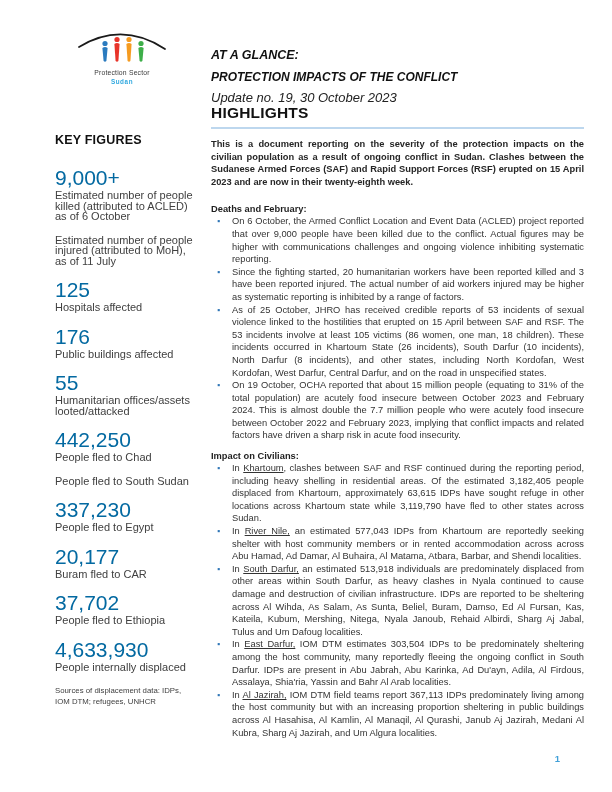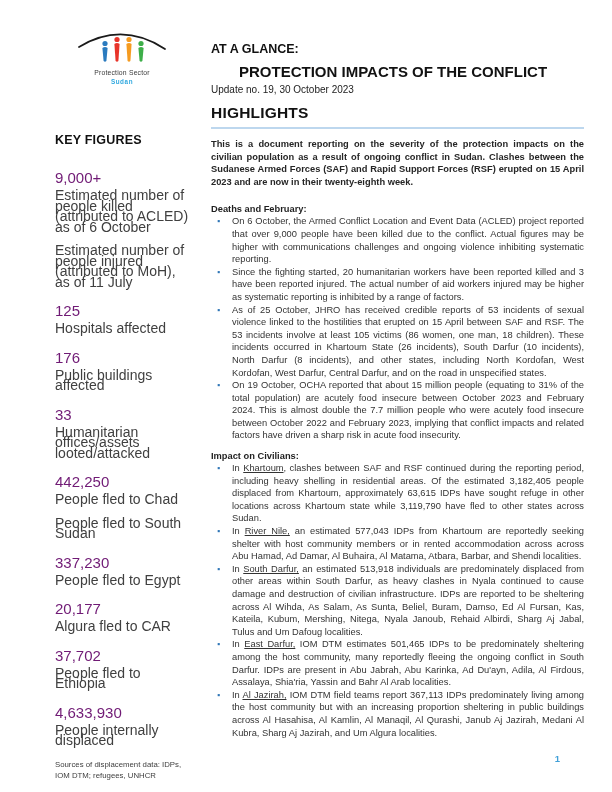--- a/index.html
+++ b/index.html
@@ -14,31 +14,31 @@
   }
   .page { position: absolute; inset: 0; }
 
   
   .logo { position: absolute; left: 72px; top: 28px; width: 100px; text-align: center; }
   .logo svg { display: block; margin: 0 auto; }
   .logo-org { font-size: 6.8px; color: #3a3a3a; letter-spacing: 0.2px; margin-top: 1px; }
   .logo-country { font-size: 6.3px; color: #2FA8DF; font-weight: bold; letter-spacing: 0.6px; margin-top: 2px; }
 
   
-  .header { position: absolute; left: 211px; top: 42px; width: 380px; color: #111111; }
+  .header { position: absolute; left: 211px; top: 48px; width: 380px; color: #111111; font-style: italic; }
   .header-title1 { font-size: 12.5px; font-weight: bold; line-height: 15px; }
-  .header-title2 { font-size: 15px; font-weight: bold; line-height: 15px; margin-top: 7px; margin-left: 28px; }
-  .header-update { font-size: 10px; font-weight: normal; color: #222222; margin-top: 5px; }
+  .header-title2 { font-size: 12px; font-weight: bold; line-height: 15px; margin-top: 7px; }
+  .header-update { font-size: 13px; font-weight: normal; color: #222222; margin-top: 5px; }
 
   
   .sidebar { position: absolute; left: 55px; top: 133px; width: 138px; }
   .sidebar-title { font-size: 12.5px; font-weight: bold; color: #111111; margin: 0 0 20px 0; letter-spacing: 0.2px; }
   .figure { margin-bottom: 13px; }
-  .figure-value { font-size: 15px; line-height: 21px; color: #701a75; font-weight: normal; }
-  .figure-label { font-size: 14px; line-height: 10.5px; color: #404040; margin-top: 2px; }
+  .figure-value { font-size: 21px; line-height: 21px; color: #0369a1; font-weight: normal; }
+  .figure-label { font-size: 11px; line-height: 10.5px; color: #404040; margin-top: 2px; }
   .sources-note { font-size: 7.8px; line-height: 11px; color: #404040; margin-top: 12px; }
 
   
   .main { position: absolute; left: 211px; top: 104px; width: 373px; }
   .section-title {
     font-size: 15.5px; font-weight: bold; color: #111111;
     margin: 0; padding-bottom: 5px;
     border-bottom: 2.5px solid #BDD7EE;
     letter-spacing: 0.2px;
   }
@@ -115,37 +115,37 @@
     </div>
     <div class="figure">
       <div class="figure-value">125</div>
       <div class="figure-label">Hospitals affected</div>
     </div>
     <div class="figure">
       <div class="figure-value">176</div>
       <div class="figure-label">Public buildings affected</div>
     </div>
     <div class="figure">
-      <div class="figure-value">33</div>
+      <div class="figure-value">55</div>
       <div class="figure-label">Humanitarian offices/assets looted/attacked</div>
     </div>
     <div class="figure">
       <div class="figure-value">442,250</div>
       <div class="figure-label">People fled to Chad</div>
     </div>
     <div class="figure">
       <div class="figure-label">People fled to South Sudan</div>
     </div>
     <div class="figure">
       <div class="figure-value">337,230</div>
       <div class="figure-label">People fled to Egypt</div>
     </div>
     <div class="figure">
       <div class="figure-value">20,177</div>
-      <div class="figure-label">Algura fled to CAR</div>
+      <div class="figure-label">Buram fled to CAR</div>
     </div>
     <div class="figure">
       <div class="figure-value">37,702</div>
       <div class="figure-label">People fled to Ethiopia</div>
     </div>
     <div class="figure">
       <div class="figure-value">4,633,930</div>
       <div class="figure-label">People internally displaced</div>
     </div>
 
@@ -178,21 +178,21 @@
       <li>
         <span class="bullet-glyph">▪</span><span>In </span><span class="u">Khartoum</span><span>, clashes between SAF and RSF continued during the reporting period, including heavy shelling in residential areas. Of the estimated 3,182,405 people displaced from Khartoum, approximately 63,615 IDPs have sought refuge in other locations across Khartoum state while 3,119,790 have fled to other states across Sudan.</span>
       </li>
       <li>
         <span class="bullet-glyph">▪</span><span>In </span><span class="u">River Nile,</span><span> an estimated 577,043 IDPs from Khartoum are reportedly seeking shelter with host community members or in rented accommodation across across Abu Hamad, Ad Damar, Al Buhaira, Al Matama, Atbara, Barbar, and Shendi localities.</span>
       </li>
       <li>
         <span class="bullet-glyph">▪</span><span>In </span><span class="u">South Darfur,</span><span> an estimated 513,918 individuals are predominately displaced from other areas within South Darfur, as heavy clashes in Nyala continued to cause damage and destruction of civilian infrastructure. IDPs are reported to be sheltering across Al Wihda, As Salam, As Sunta, Beliel, Buram, Damso, Ed Al Fursan, Kas, Kateila, Kubum, Mershing, Nitega, Nyala Janoub, Rehaid Albirdi, Sharg Aj Jabal, Tulus and Um Dafoug localities.</span>
       </li>
       <li>
-        <span class="bullet-glyph">▪</span><span>In </span><span class="u">East Darfur,</span><span> IOM DTM estimates 501,465 IDPs to be predominately sheltering among the host community, many reportedly fleeing the ongoing conflict in South Darfur.  IDPs are present in Abu Jabrah, Abu Karinka, Ad Du'ayn, Adila, Al Firdous, Assalaya, Shia'ria, Yassin and Bahr Al Arab localities.</span>
+        <span class="bullet-glyph">▪</span><span>In </span><span class="u">East Darfur,</span><span> IOM DTM estimates 303,504 IDPs to be predominately sheltering among the host community, many reportedly fleeing the ongoing conflict in South Darfur.  IDPs are present in Abu Jabrah, Abu Karinka, Ad Du'ayn, Adila, Al Firdous, Assalaya, Shia'ria, Yassin and Bahr Al Arab localities.</span>
       </li>
       <li>
         <span class="bullet-glyph">▪</span><span>In </span><span class="u">Al Jazirah,</span><span> IOM DTM field teams report 367,113 IDPs predominately living among the host community but with an increasing proportion sheltering in public buildings across Al Hasahisa, Al Kamlin, Al Manaqil, Al Qurashi, Janub Aj Jazirah, Medani Al Kubra, Sharg Aj Jazirah, and Um Algura localities.</span>
       </li>
     </ul>
   </div>
 
   <div class="page-number">1</div>
 
 </div>

